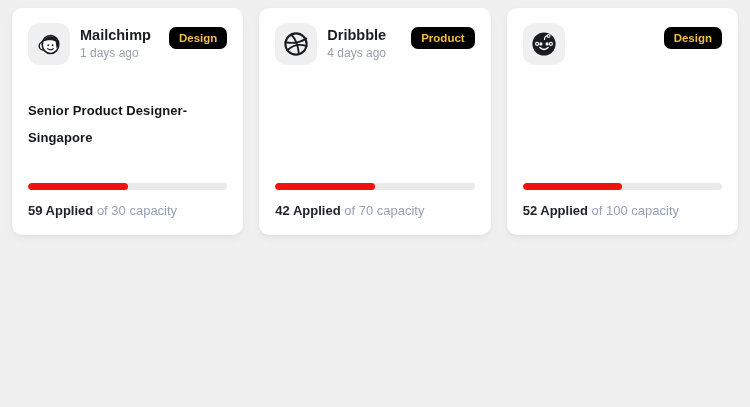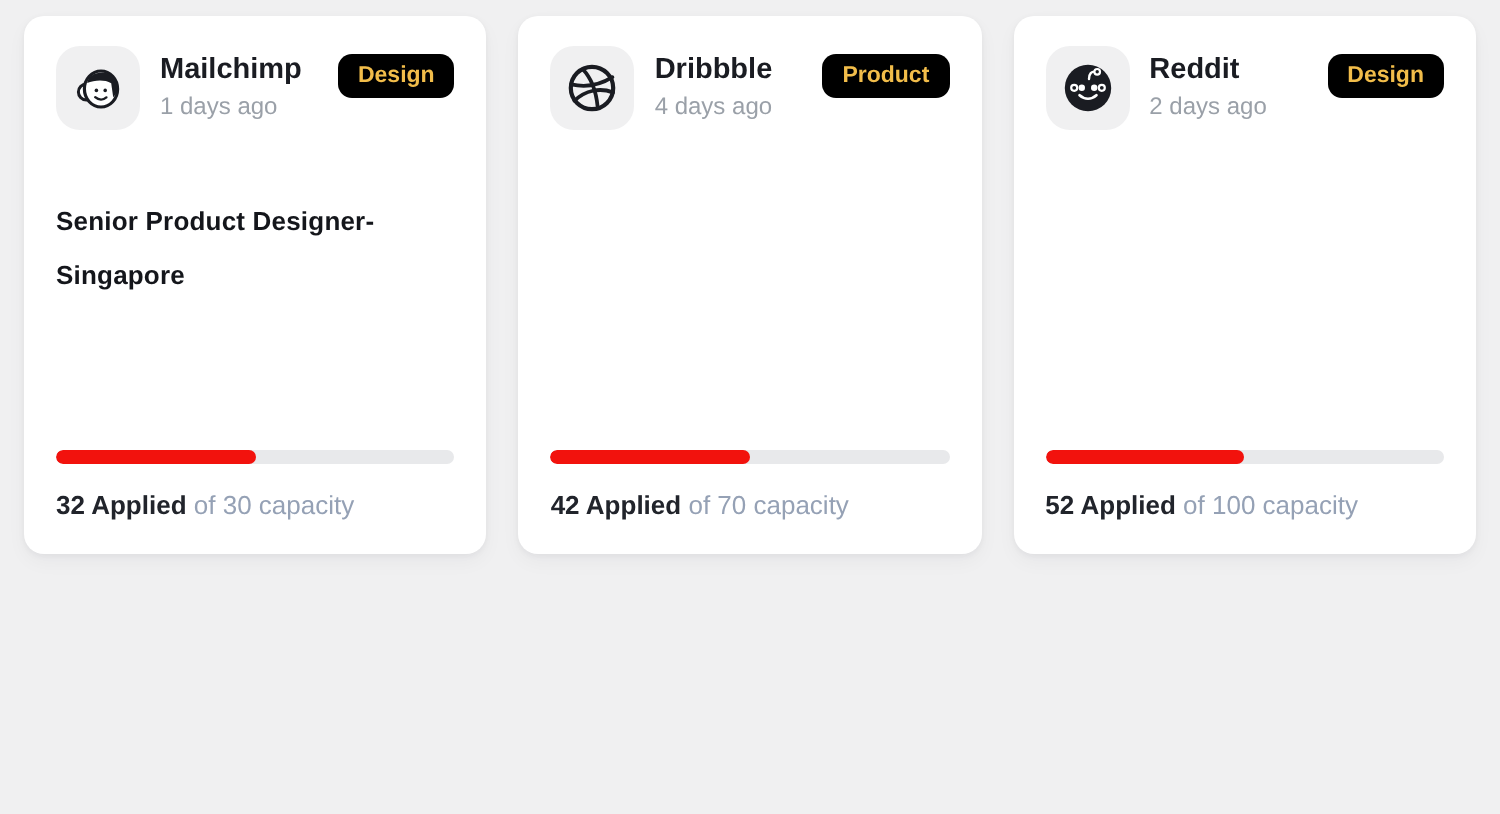--- a/index.html
+++ b/index.html
@@ -12,21 +12,21 @@
   .board {
     display: grid;
     grid-template-columns: repeat(3, 1fr);
     gap: 16px;
     padding: 8px 12px;
   }
   .card {
     background: #ffffff;
     border-radius: 10px;
     padding: 15px 16px 16px 16px;
-    height: 269px;
+    height: 227px;
     box-shadow: 0 1px 3px rgba(30,30,40,0.05), 0 4px 10px rgba(30,30,40,0.04);
     display: flex;
     flex-direction: column;
   }
   .card-header {
     display: flex;
     align-items: flex-start;
   }
   .logo-box {
     width: 42px;
@@ -130,21 +130,21 @@
         <div class="company-name">Mailchimp</div>
         <div class="posted">1 days ago</div>
       </div>
       <div class="tag-badge">Design</div>
     </div>
     <div class="job-title">Senior Product Designer-Singapore</div>
     <div class="progress-track">
       <div class="progress-fill" style="width: 50%;"></div>
     </div>
     <div class="applied-row">
-      <span class="applied-count">32 Applied</span>
+      <span class="applied-count">59 Applied</span>
       <span class="capacity">of 30 capacity</span>
     </div>
   </div>
 
   <div class="card">
     <div class="card-header">
       <div class="logo-box">
         <span>
           <svg viewBox="0 0 28 28" fill="none" stroke="#1a1c22" stroke-linecap="round">
             <circle cx="14" cy="14" r="10.6" stroke-width="2.1"></circle>
@@ -178,24 +178,20 @@
             <path d="M14.5 9.5 c 0 -2.6 1.2 -4 3.4 -3.6" stroke="#ffffff" stroke-width="1.2" stroke-linecap="round"></path>
             <circle cx="18.6" cy="5.9" r="1.4" fill="#1a1c22" stroke="#ffffff" stroke-width="1.1"></circle>
             <circle cx="7.1" cy="13.9" r="1.5" fill="#1a1c22" stroke="#ffffff" stroke-width="1.1"></circle>
             <circle cx="20.9" cy="13.9" r="1.5" fill="#1a1c22" stroke="#ffffff" stroke-width="1.1"></circle>
             <circle cx="10.9" cy="13.9" r="1.6" fill="#ffffff"></circle>
             <circle cx="17.1" cy="13.9" r="1.6" fill="#ffffff"></circle>
             <path d="M9.8 17.6 c 2.6 2.3 5.8 2.3 8.4 0" stroke="#ffffff" stroke-width="1.4" stroke-linecap="round"></path>
           </svg>
         </span>
       </div>
-      <div class="company-meta">
-        <div class="company-name">Reddit</div>
-        <div class="posted">2 days ago</div>
-      </div>
       <div class="tag-badge">Design</div>
     </div>
     <div class="progress-track">
       <div class="progress-fill" style="width: 50%;"></div>
     </div>
     <div class="applied-row">
       <span class="applied-count">52 Applied</span>
       <span class="capacity">of 100 capacity</span>
     </div>
   </div>

